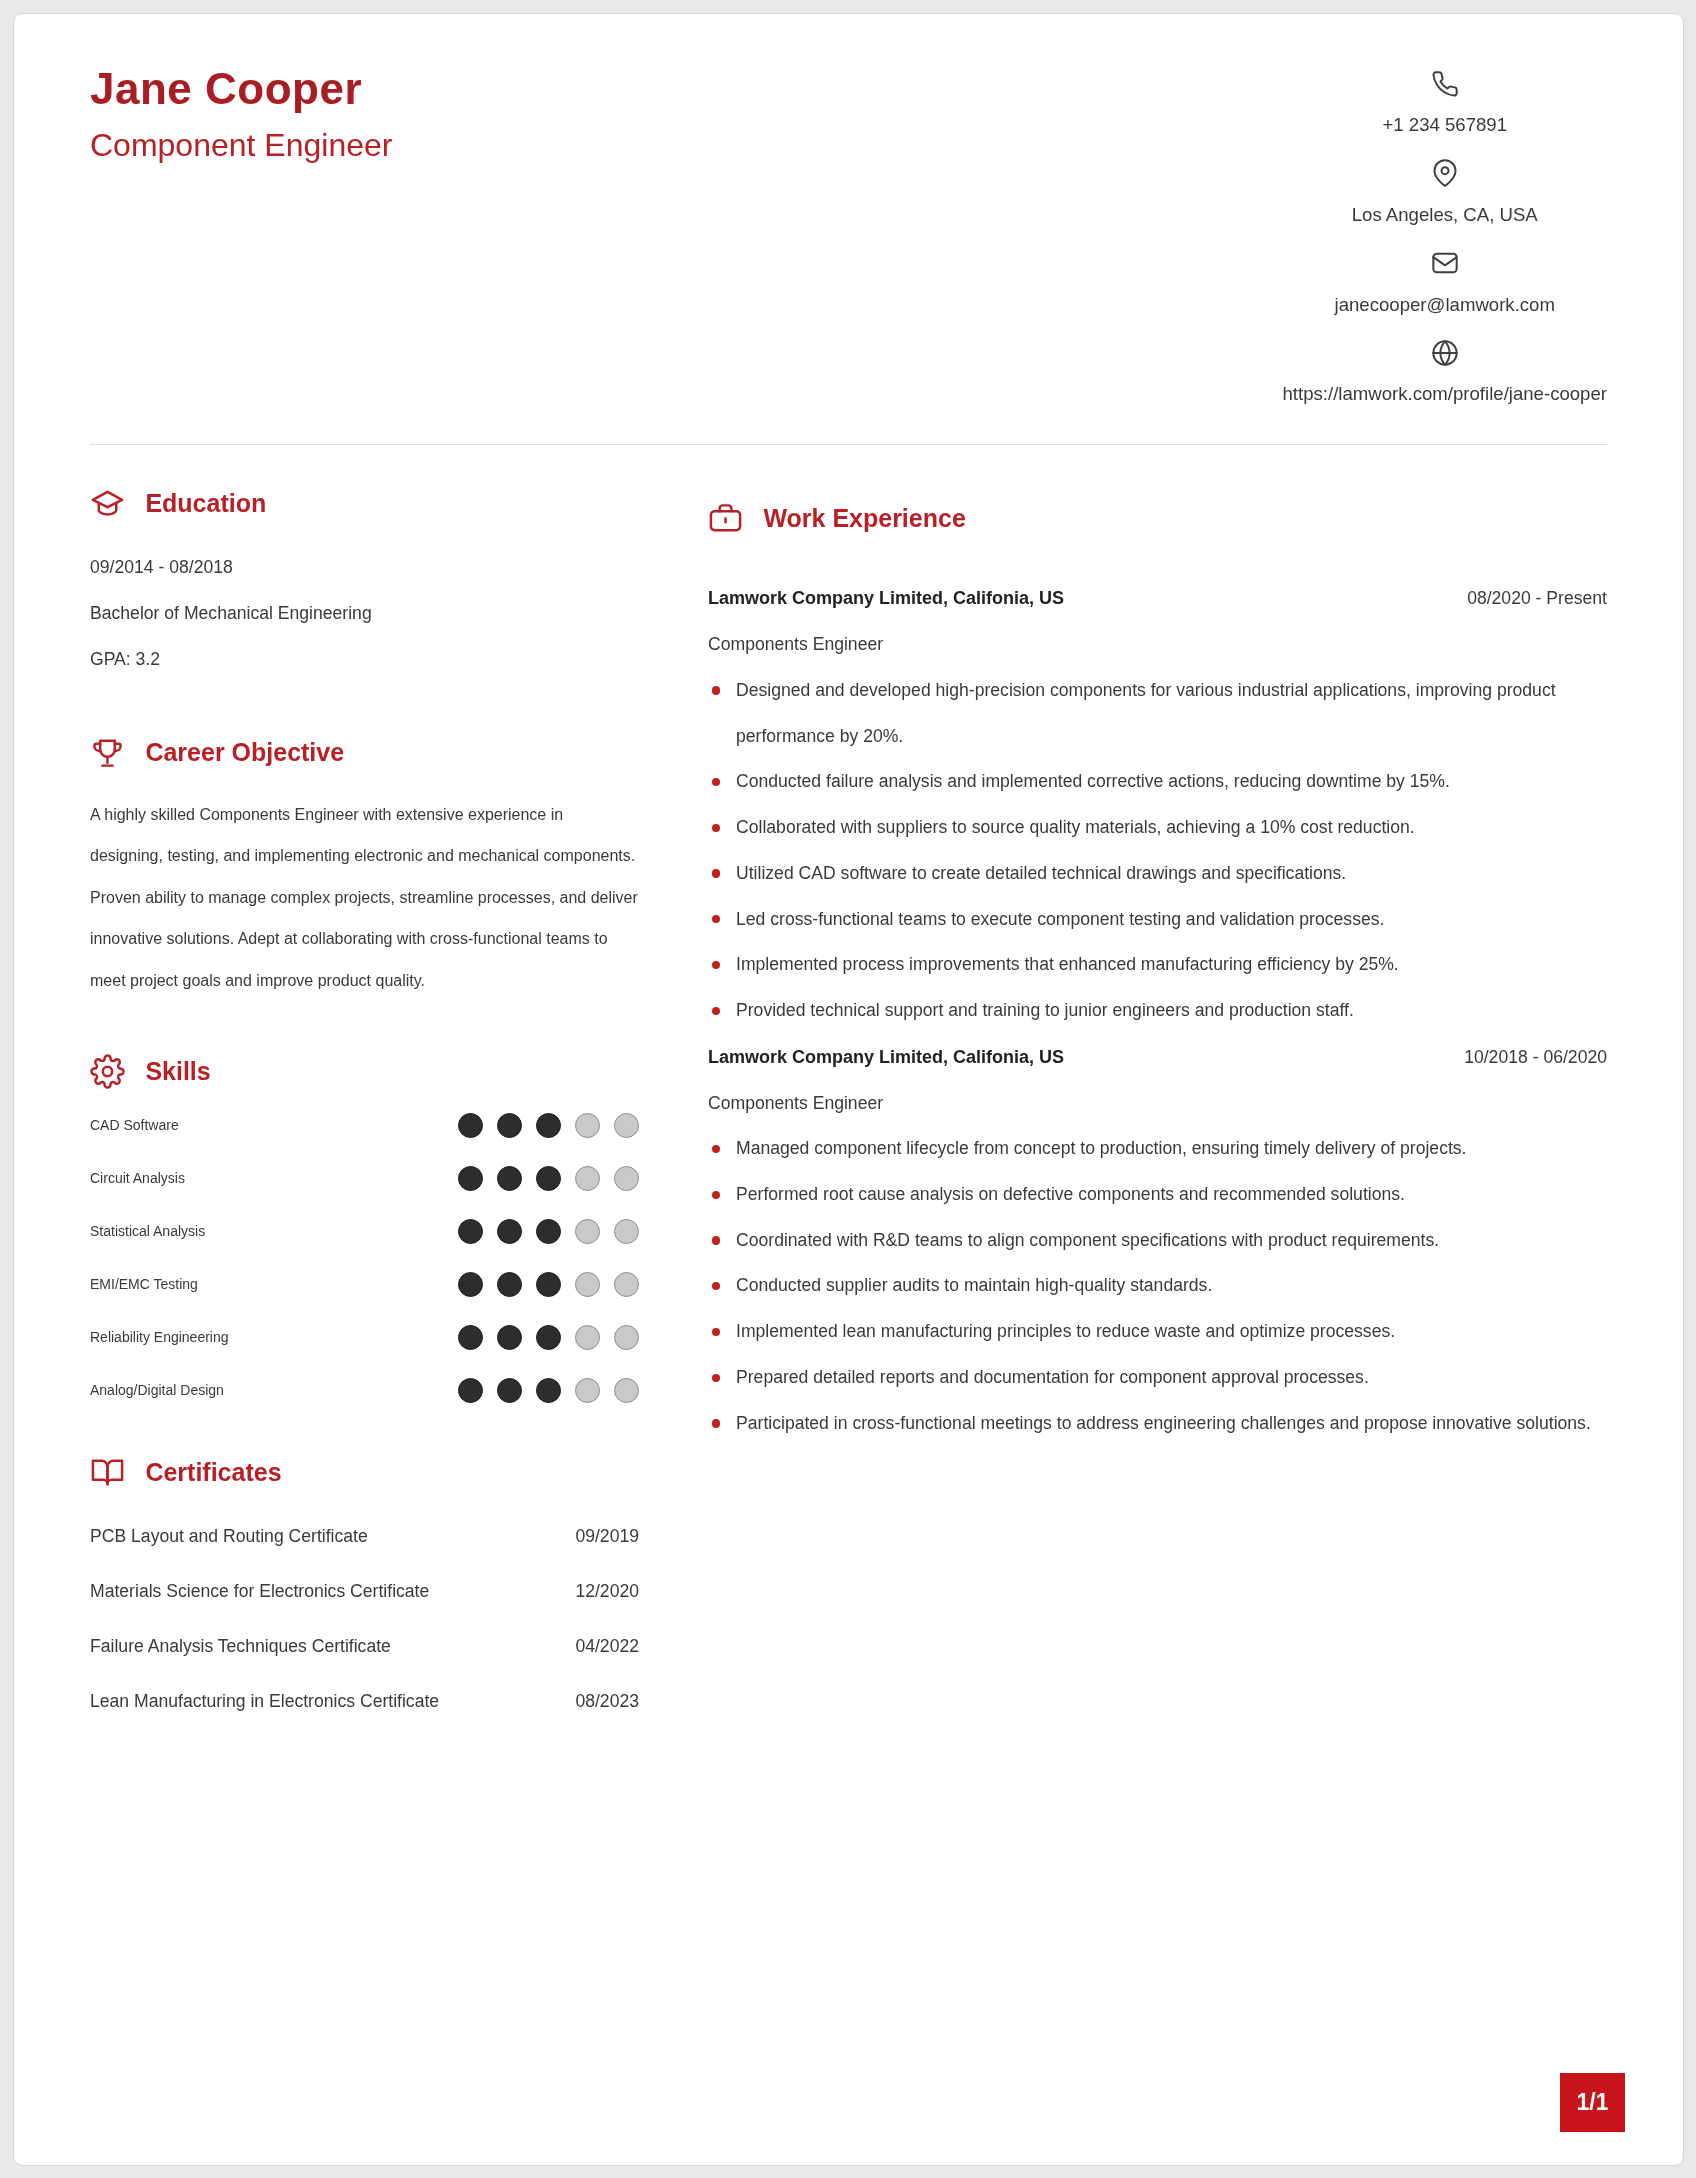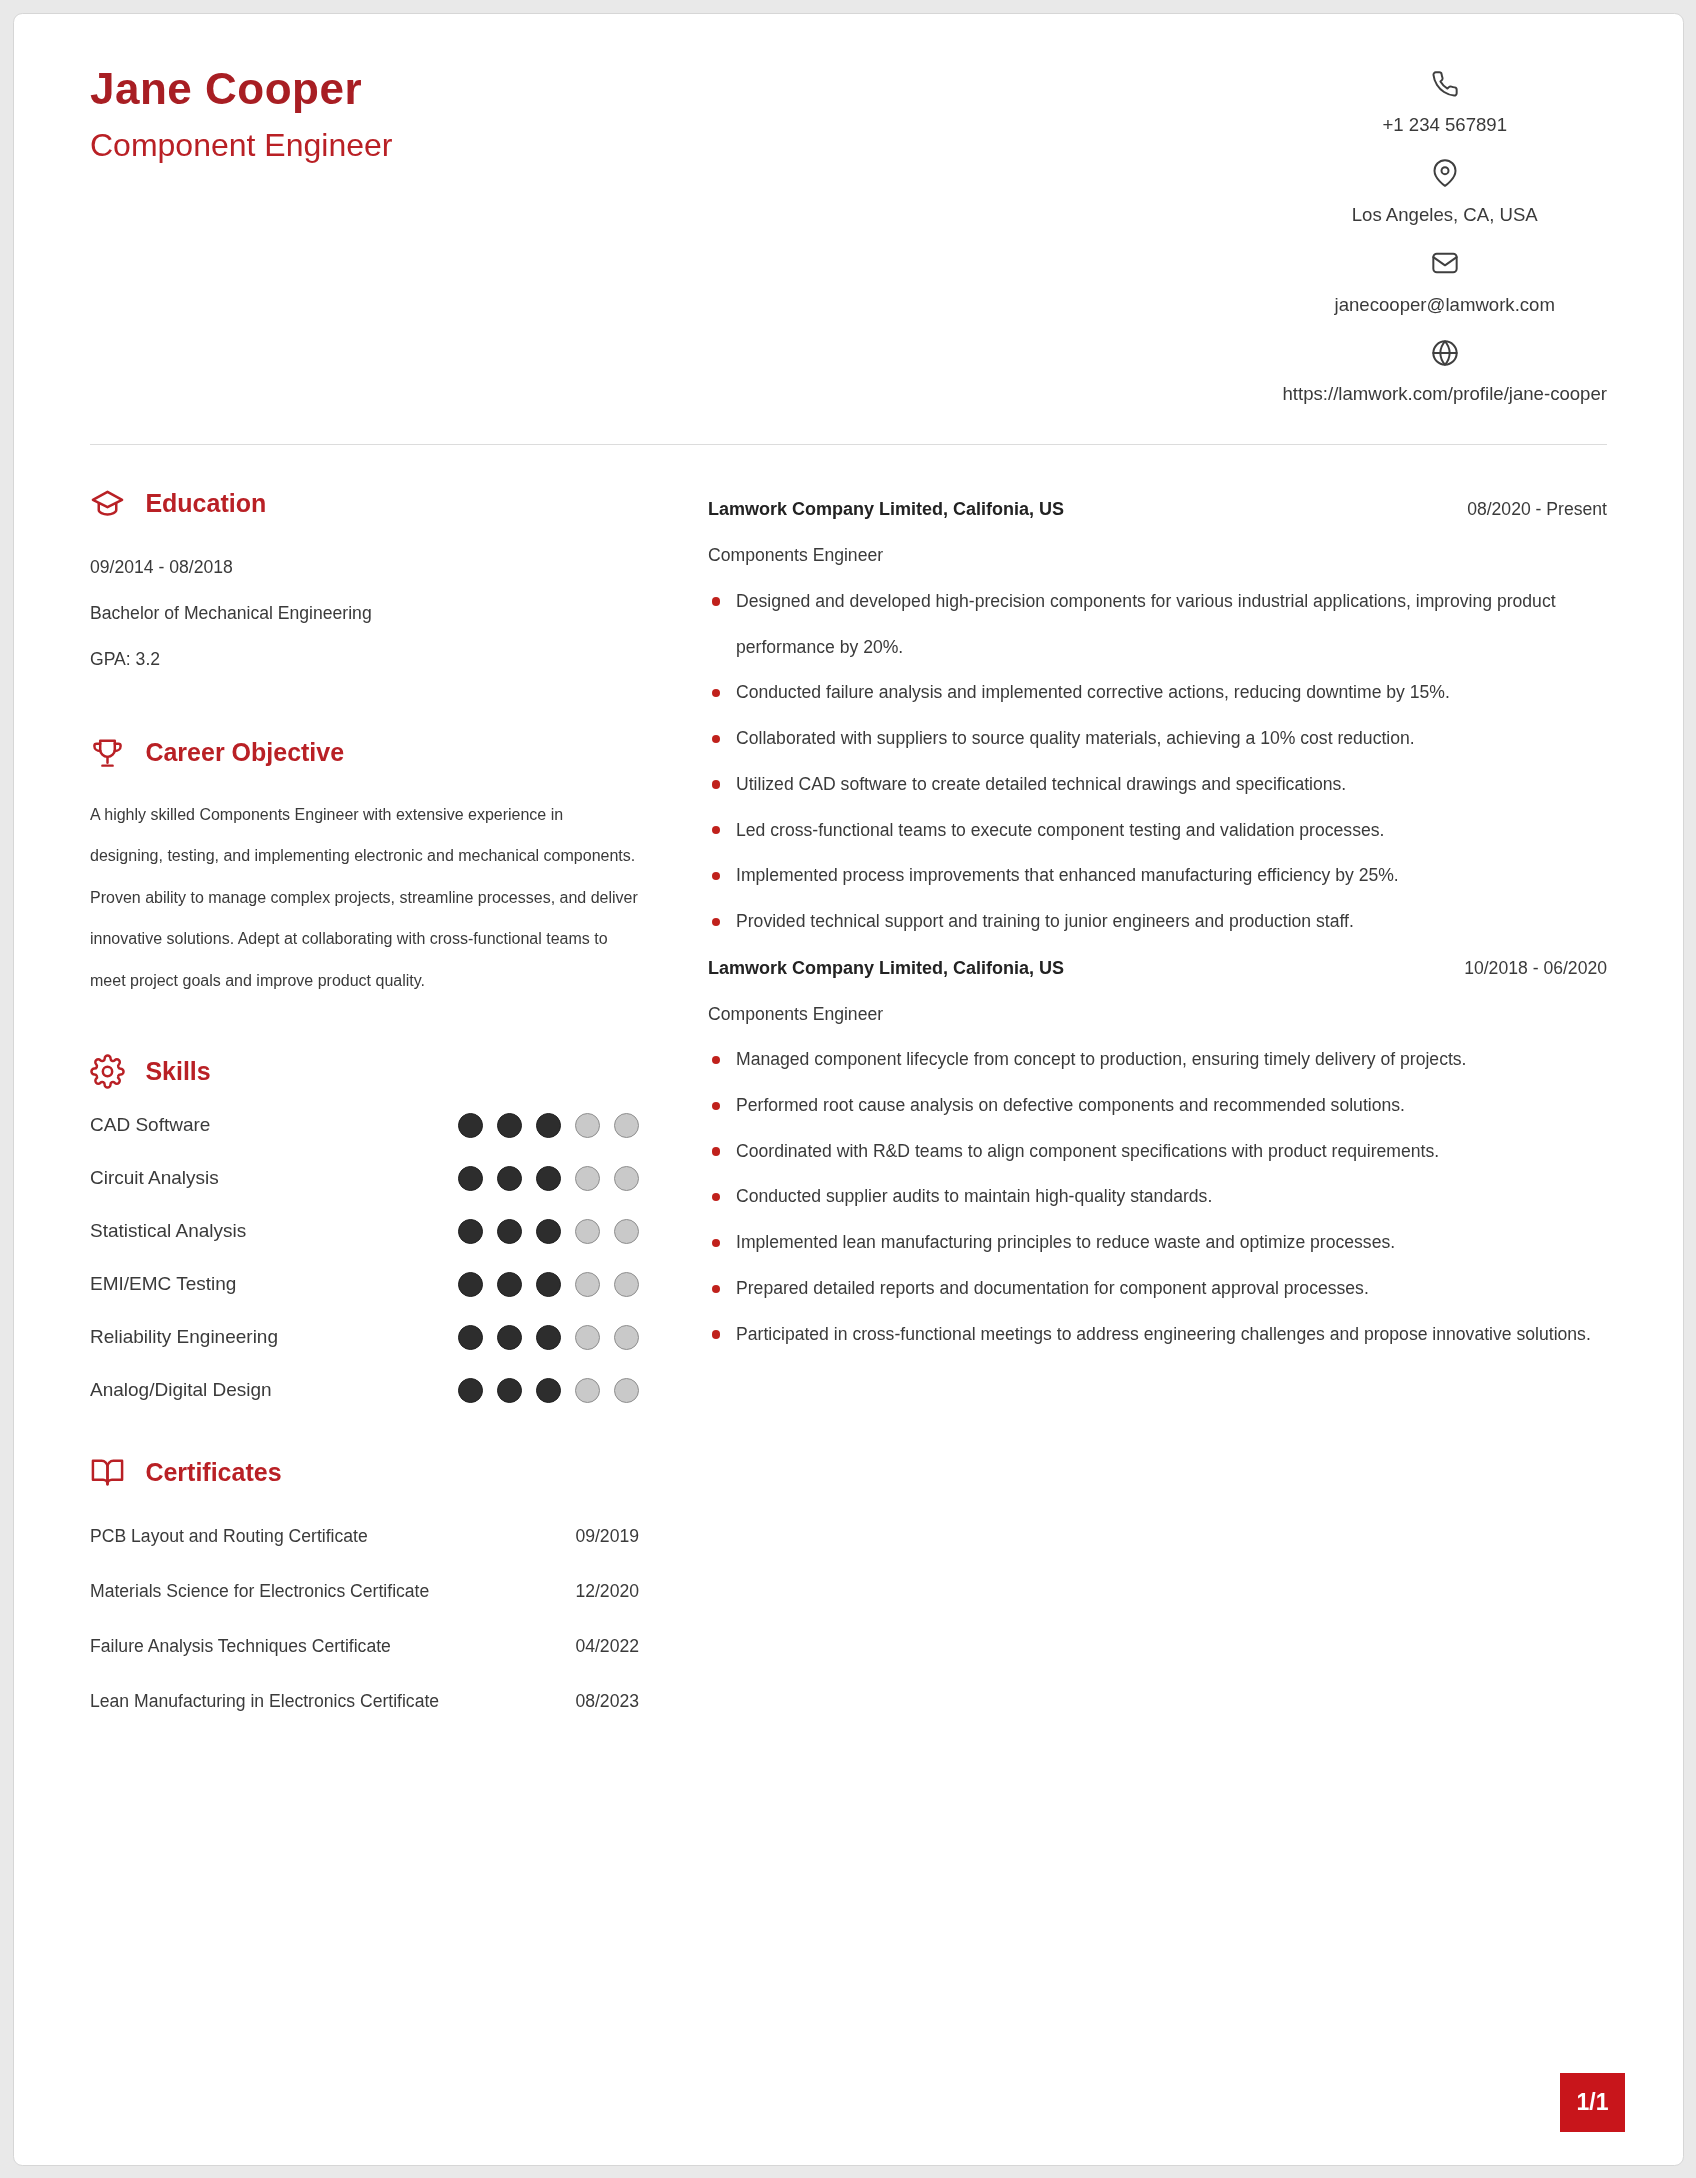--- a/index.html
+++ b/index.html
@@ -45,21 +45,21 @@
   .sec-title { margin: 0; font-size: 25px; font-weight: bold; color: #b92025; }
 
   
   .edu p { margin: 0; font-size: 17.6px; line-height: 2.6; }
   .entry-title { font-weight: bold; color: #222; }
   .objective { margin: 0; font-size: 16px; line-height: 2.6; }
 
   
   .skill-row { display: flex; align-items: center; justify-content: space-between; margin-bottom: 28px; }
   .skill-row:last-child { margin-bottom: 0; }
-  .skill-name { font-size: 19px; }
+  .skill-name { font-size: 14px; }
   .skill-dots { display: flex; gap: 14px; }
   .dot { width: 25px; height: 25px; border-radius: 50%; background: #c9c9c9; border: 1.9px solid #8e8e8e; }
   .dot-filled { background: #2d2d2d; border-color: #1f1f1f; }
 
   
   .cert-row { display: flex; justify-content: space-between; font-size: 17.6px; line-height: 2.6; margin-bottom: 9.3px; }
   .cert-row:last-child { margin-bottom: 0; }
   .cert-date { flex: 0 0 auto; margin-left: 18.6px; }
 
   
@@ -266,20 +266,30 @@
           <span class="cert-name">Lean Manufacturing in Electronics Certificate</span>
           <span class="cert-date">08/2023</span>
         </div>
       </div>
 
     </div>
 
     <div class="col-right">
 
       <div class="section">
+        <div class="sec-head">
+          <span class="sec-icon">
+            <svg viewBox="0 0 24 24" fill="none" stroke="currentColor" stroke-width="1.7" stroke-linecap="round" stroke-linejoin="round">
+                <rect x="2" y="7" width="20" height="13" rx="2.5"></rect>
+                <path d="M16 7V5a2 2 0 0 0-2-2h-4a2 2 0 0 0-2 2v2"></path>
+                <path d="M12 12v2.5"></path>
+              </svg>
+          </span>
+          <h3 class="sec-title">Work Experience</h3>
+        </div>
 
         <div class="job">
           <div class="job-head">
             <span class="company">Lamwork Company Limited, Califonia, US</span>
             <span class="job-dates">08/2020 - Present</span>
           </div>
           <p class="role">Components Engineer</p>
           <ul class="bullets">
             <li>Designed and developed high-precision components for various industrial applications, improving product performance by 20%.</li>
             <li>Conducted failure analysis and implemented corrective actions, reducing downtime by 15%.</li>

